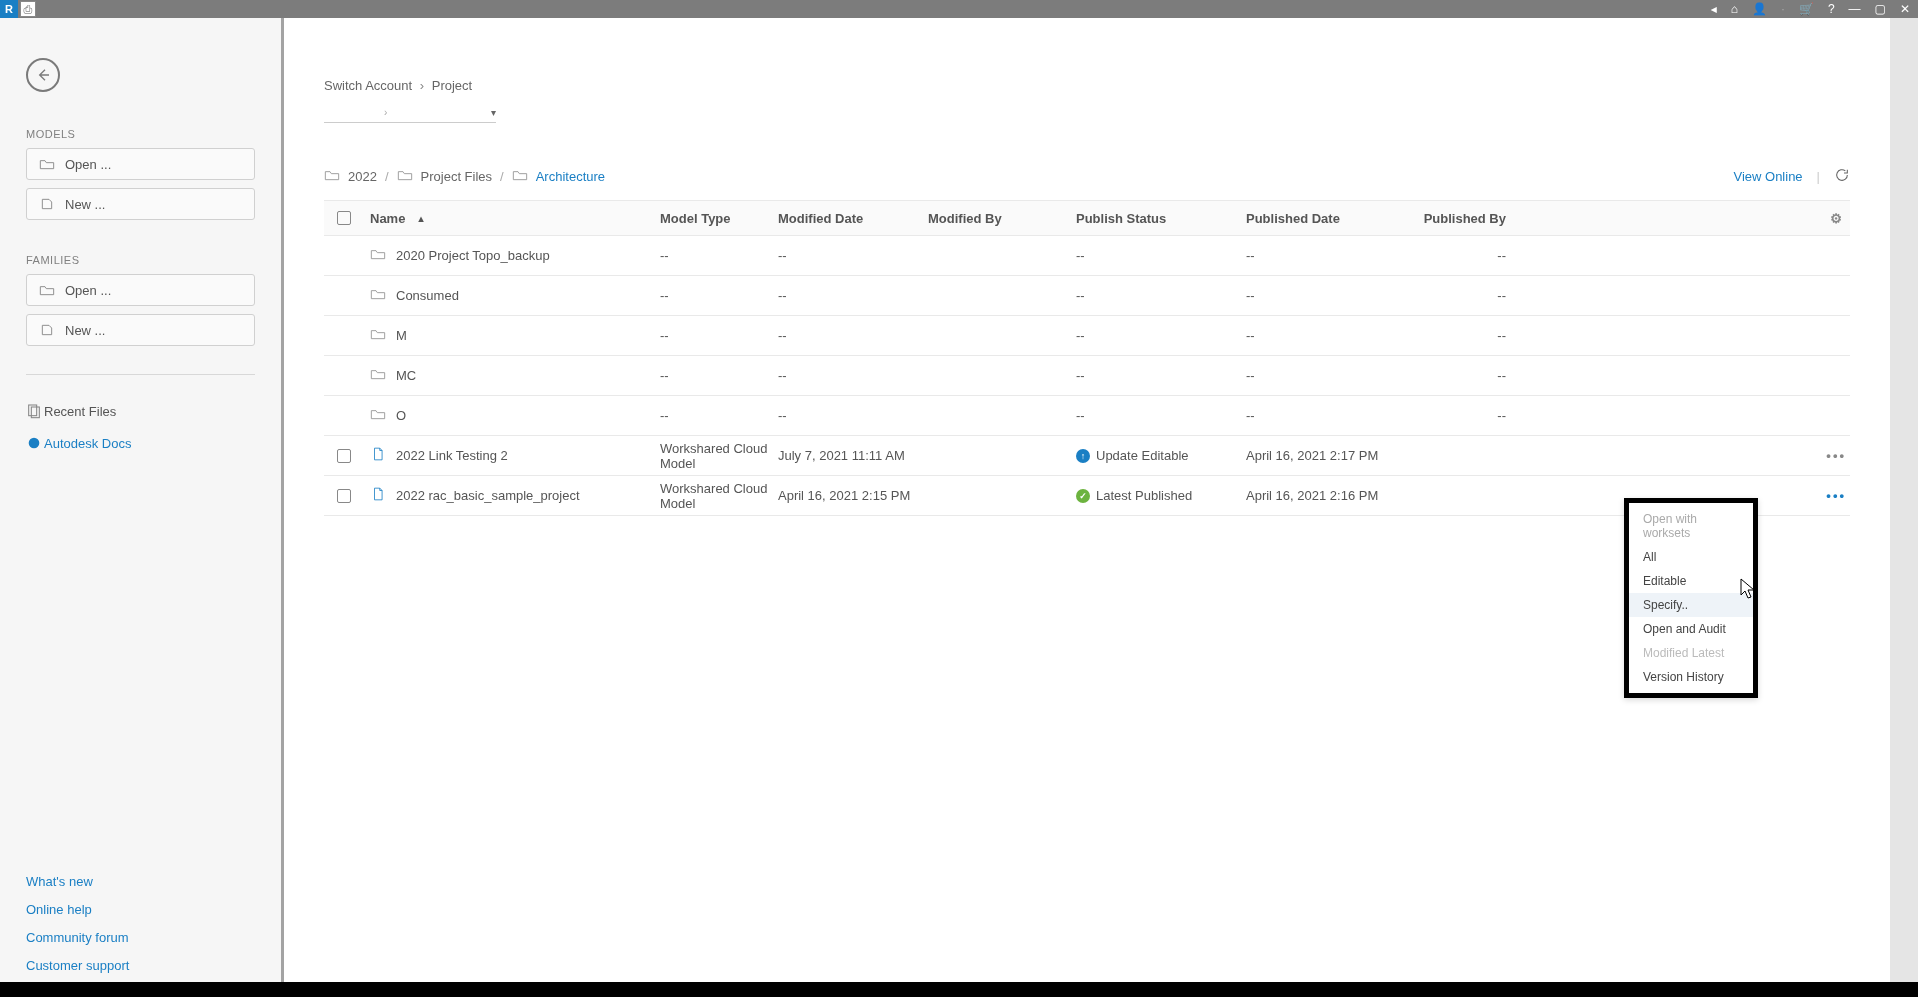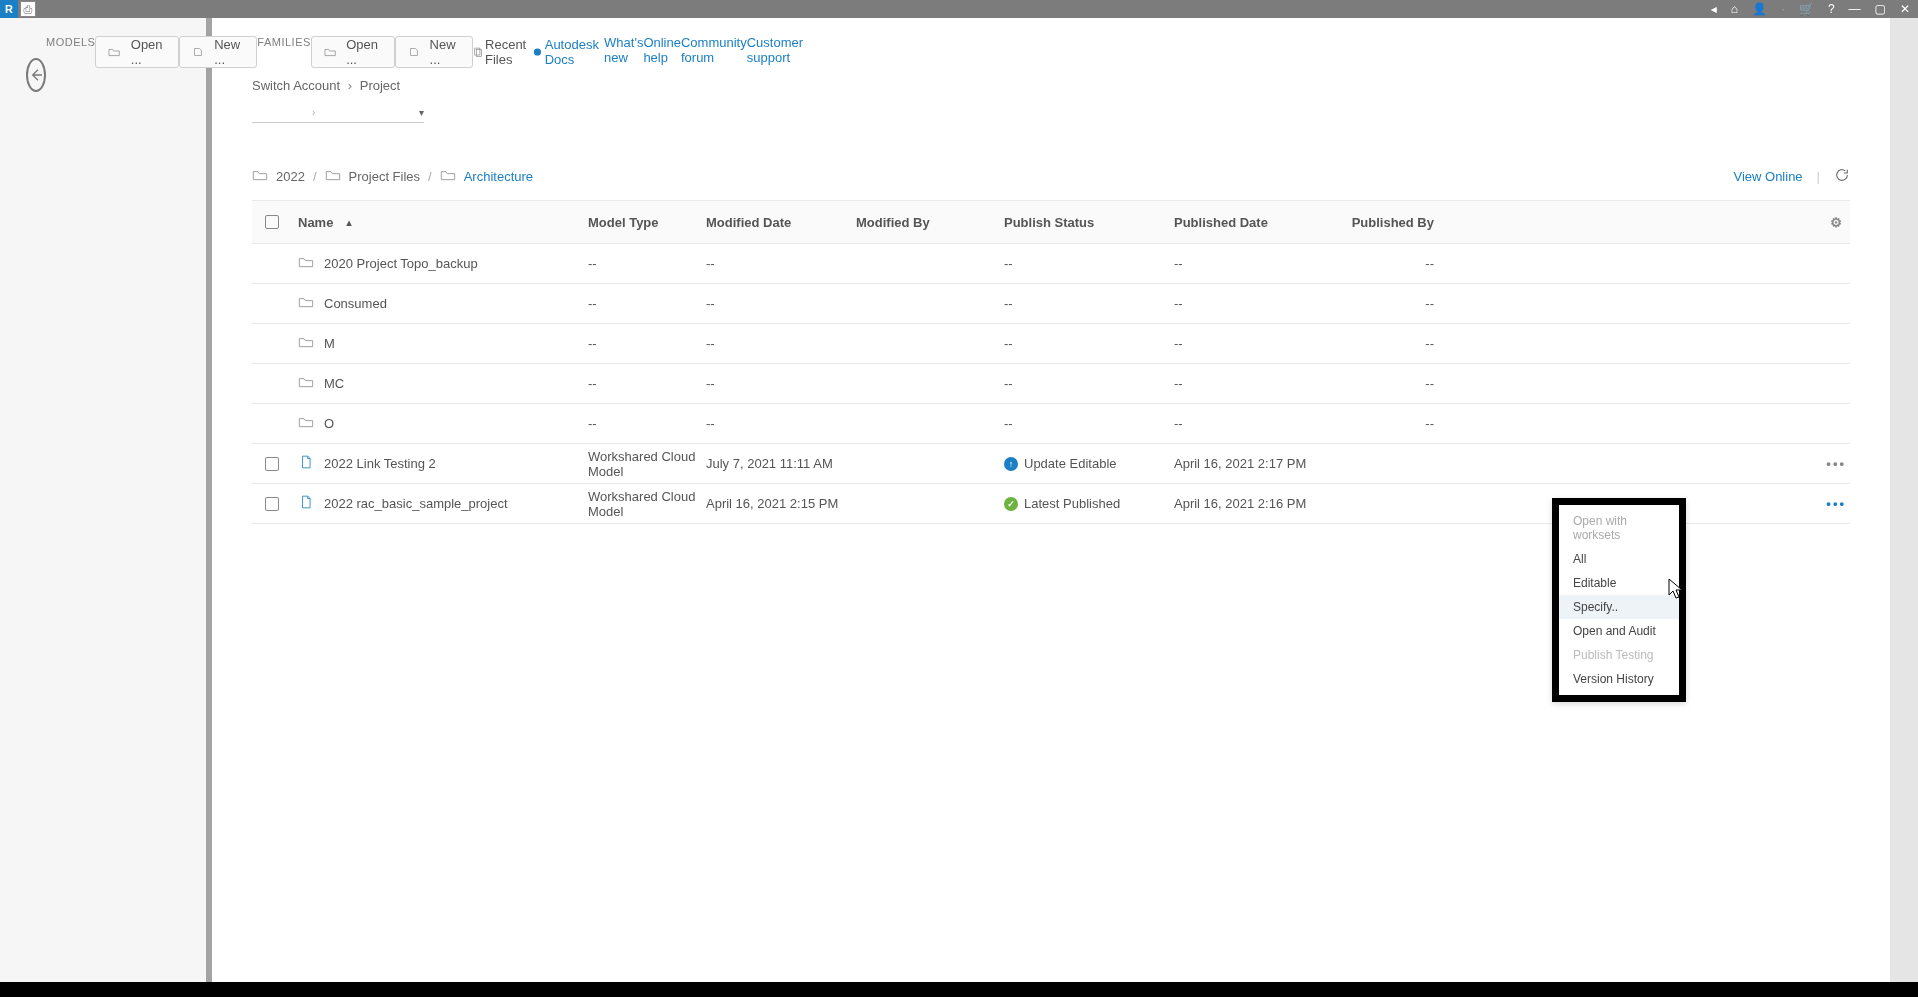--- a/index.html
+++ b/index.html
@@ -12,21 +12,21 @@
 .tb-icon.r  { background:#1a7fc4; color:#fff; font-weight:bold; }
 .tb-icon.sv { background:#fff; color:#555; border:1px solid #888; width:16px; height:16px; margin-left:2px; }
 .tb-center { position:absolute; left:0; right:0; text-align:center; pointer-events:none; color:#e5e5e5; }
 .tb-right  { margin-left:auto; display:flex; align-items:center; gap:14px; padding-right:8px; }
 .tb-right span { cursor:pointer; font-size:12px; }
 
 
 .app { display:flex; height:979px; background:#fff; }
 
 
-.sidebar { width:212px; background:#f6f6f6; border-right:6px solid #a3a3a3; padding:18px 26px 18px 26px; display:flex; font-size:13px; color:#555; }
+.sidebar { width:284px; background:#f6f6f6; border-right:3px solid #a3a3a3; padding:18px 26px 18px 26px; display:flex; flex-direction:column; font-size:13px; color:#555; }
 .back-btn { width:34px; height:34px; border:2px solid #7a7a7a; border-radius:50%; display:flex; align-items:center; justify-content:center; cursor:pointer; margin:22px 0 36px 0; }
 .back-btn svg { width:16px; height:16px; fill:none; stroke:#7a7a7a; stroke-width:2; }
 .side-section-title { font-size:11px; letter-spacing:.5px; color:#808080; margin-bottom:8px; }
 .side-btn { background:#fafafa; border:1px solid #d0d0d0; border-radius:3px; height:32px; display:flex; align-items:center; padding:0 12px; cursor:pointer; margin-bottom:8px; color:#555; gap:10px; font-size:13px; }
 .side-btn svg { width:16px; height:12px; fill:none; stroke:#888; stroke-width:1.4; }
 .side-divider { height:26px; }
 .side-hr { border:none; border-top:1px solid #d8d8d8; margin:20px 0; }
 .side-nav   { display:flex; align-items:center; gap:2px; height:32px; cursor:pointer; color:#555; }
 .side-nav.active { color:#1a7fc4; }
 .side-nav svg { width:16px; height:16px; }
@@ -45,21 +45,21 @@
 .path-row .folder-ic svg { width:16px; height:14px; fill:none; stroke:#999; stroke-width:1.4; }
 .path-row a.current { color:#1a7fc4; }
 .path-row .slash { color:#aaa; }
 .path-row .right { margin-left:auto; display:flex; align-items:center; gap:14px; }
 .path-row .right a { color:#1a7fc4; cursor:pointer; }
 .refresh-ic svg { width:16px; height:16px; fill:none; stroke:#666; stroke-width:1.6; }
 
 
 .table { margin-top:14px; }
 .thead, .trow { display:flex; align-items:center; border-bottom:1px solid #e9e9e9; font-size:13px; }
-.thead { background:#fafafa; border-top:1px solid #e9e9e9; height:44px; color:#555; font-weight:600; }
+.thead { background:#fafafa; border-top:1px solid #e9e9e9; height:36px; color:#555; font-weight:600; }
 .trow  { height:40px; color:#555; }
 .col-chk   { width:40px; display:flex; justify-content:center; }
 .col-name  { width:264px; display:flex; align-items:center; gap:10px; padding-left:6px; }
 .col-mt    { width:150px;padding-left:32px; }
 .col-md    { width:150px; }
 .col-mb    { width:148px; }
 .col-ps    { width:170px; display:flex; align-items:center; gap:6px; }
 .col-pd    { width:150px; }
 .col-pb    { width:110px;text-align:right; }
 .col-gear  { flex:1; text-align:right; padding-right:8px; color:#888; }
@@ -69,21 +69,21 @@
 .ficon svg { width:16px; height:14px; }
 .folder-svg { fill:none; stroke:#999; stroke-width:1.4; }
 .rvt-svg { fill:none; stroke:#1a7fc4; stroke-width:1.4; }
 .status-badge { width:14px; height:14px; border-radius:50%; display:inline-flex; align-items:center; justify-content:center; color:#fff; font-size:9px; font-weight:bold; }
 .status-update { background:#1a7fc4; }
 .status-latest { background:#6cb33f; }
 .more-dots { cursor:pointer; letter-spacing:2px; font-weight:bold; }
 .more-dots.active { color:#1a7fc4; }
 
 
-.ctx-menu { position:absolute; top:480px; left:1340px; width:134px; background:#fff; border:7px solid #000000; box-shadow:0 2px 6px rgba(0,0,0,.15); font-size:12px; color:#444; padding:4px 0; }
+.ctx-menu { position:absolute; top:480px; left:1340px; width:134px; background:#fff; border:5px solid #000000; box-shadow:0 2px 6px rgba(0,0,0,.15); font-size:12px; color:#444; padding:4px 0; }
 .ctx-menu .item { padding:5px 14px; cursor:pointer; }
 .ctx-menu .item.sub { }
 .ctx-menu .item.header { color:#aaa; cursor:default; }
 .ctx-menu .item.disabled { color:#bbb; cursor:default; }
 .ctx-menu .item.hover { background:#eef3f8; }
 
 
 .cursor { position:absolute; top:560px; left:1455px; width:18px; height:22px; pointer-events:none; }
 .cursor svg { width:18px; height:22px; }
 
@@ -366,21 +366,21 @@
           </div>
         </div>
     </div>
 
     <div class="ctx-menu">
       <div class="item header">Open with worksets</div>
       <div class="item sub">All</div>
       <div class="item sub">Editable</div>
       <div class="item sub hover">Specify..</div>
       <div class="item">Open and Audit</div>
-      <div class="item disabled">Publish Testing</div>
+      <div class="item disabled">Modified Latest</div>
       <div class="item">Version History</div>
     </div>
 
     <div class="cursor">
       <svg viewBox="0 0 18 22">
           <path d="M2 1 L2 17 L6 13 L9 20 L12 19 L9 12 L15 12 Z" fill="#fff" stroke="#000" stroke-width="1"></path>
         </svg>
     </div>
 
   </div>

